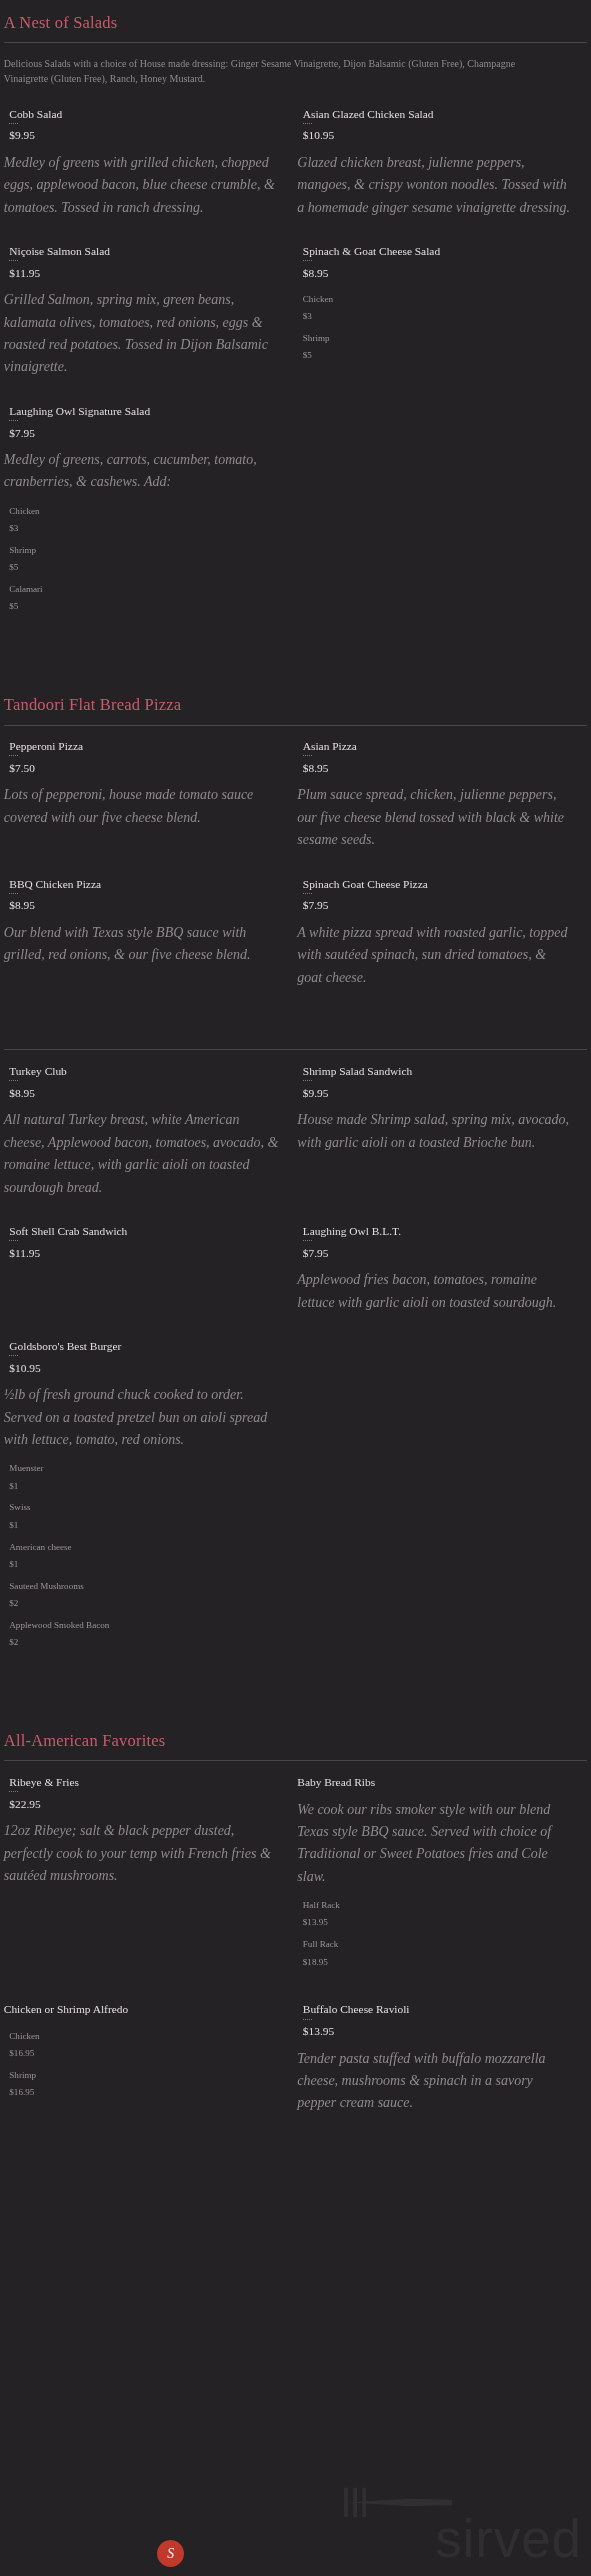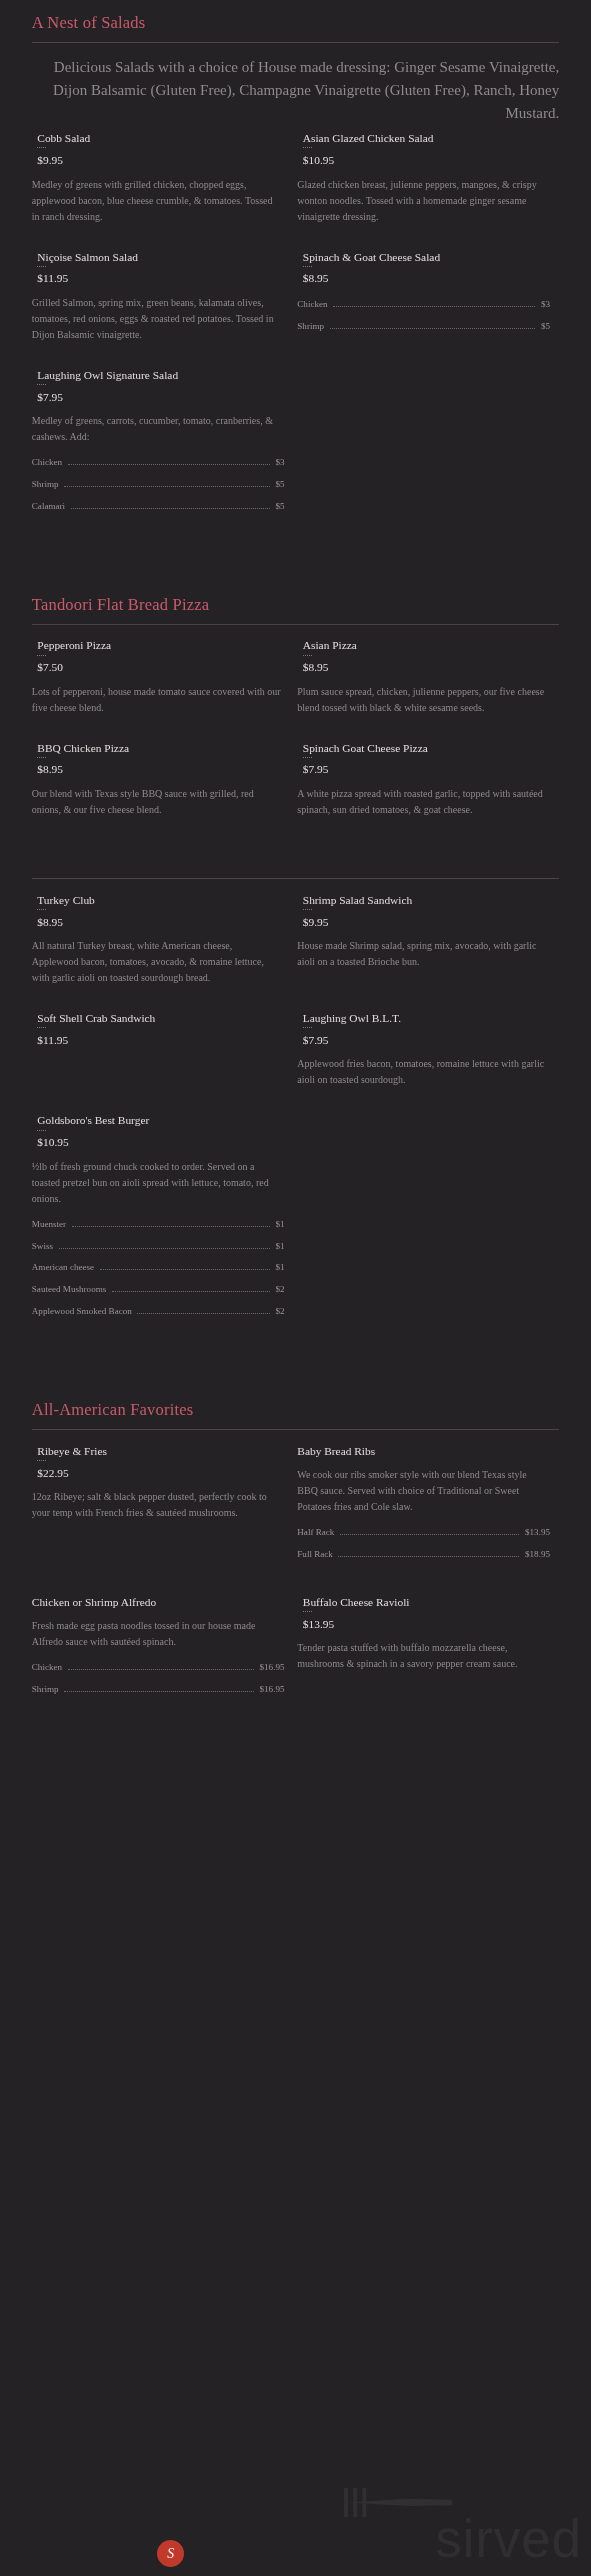--- a/index.html
+++ b/index.html
@@ -12,48 +12,47 @@
   body {
     font-family: "Liberation Serif", serif;
     color: #cfc9c9;
     width: 591px;
     min-height: 2576px;
     position: relative;
     overflow: hidden;
   }
   .page {
     width: 591px;
-    padding: 0 30px;
+    padding: 0 2px;
     position: relative;
   }
   .section {
     margin-bottom: 9.1px;
   }
   .section-title {
     color: #c95a6b;
     font-size: 16.5px;
     font-family: "Liberation Serif", serif;
     font-weight: normal;
     letter-spacing: 0.2px;
     padding: 12.8px 1.8px 7.3px 1.8px;
     margin: 0;
   }
   .section-rule {
     height: 0.9px;
     background: #4a4548;
     margin: 1.8px 1.8px 12.8px 1.8px;
   }
   .section-desc {
-    font-size: 15px;
+    font-size: 10px;
     color: #8f8a8c;
     line-height: 1.55;
     padding: 0 1.8px;
-    margin-bottom: 5px;
+    margin-bottom: 19px;
     max-width: 548px;
-    text-align: right;
   }
   .grid {
     display: flex;
     flex-wrap: wrap;
   }
   .col {
     width: 50%;
     padding: 0 11px 0 1.8px;
     margin-bottom: 24px;
   }
@@ -75,36 +74,38 @@
     margin: 0 5.5px 3.7px 5.5px;
     min-width: 9.1px;
     height: 0.9px;
   }
   .item-price {
     flex: 0 0 auto;
     font-size: 11.4px;
     color: #e3dede;
   }
   .item-desc {
-    font-size: 10px;
+    font-size: 14px;
     color: #8f8a8c;
     line-height: 1.6;
     margin-top: 7.3px;
     padding-right: 3.7px;
+    font-style: italic;
   }
   .addons {
     margin-top: 11px;
   }
   .addon-row {
     display: flex;
     align-items: baseline;
     font-size: 9.1px;
     color: #9b9597;
     line-height: 1.5;
     margin-bottom: 8.2px;
+    flex-direction: column;
   }
   .addon-name { flex: 0 0 auto; }
   .addon-dots {
     flex: 1 1 auto;
     border-bottom: 0.9px dotted #6e686a;
     margin: 0 5.5px 2.7px 5.5px;
     height: 0.9px;
   }
   .addon-price { flex: 0 0 auto; }
   .spacer-lg { height: 27.4px; }
@@ -363,21 +364,20 @@
                 <span class="addon-name">Full Rack</span>
                 <span class="addon-dots"></span>
                 <span class="addon-price">$18.95</span>
               </div>
             </div>
           </div>
           <div class="col">
             <div class="item-head">
               <span class="item-name">Chicken or Shrimp Alfredo</span>
             </div>
-            <div class="item-desc">Fresh made egg pasta noodles tossed in our house made Alfredo sauce with sautéed spinach.</div>
             <div class="addons">
               <div class="addon-row">
                 <span class="addon-name">Chicken</span>
                 <span class="addon-dots"></span>
                 <span class="addon-price">$16.95</span>
               </div>
               <div class="addon-row">
                 <span class="addon-name">Shrimp</span>
                 <span class="addon-dots"></span>
                 <span class="addon-price">$16.95</span>

